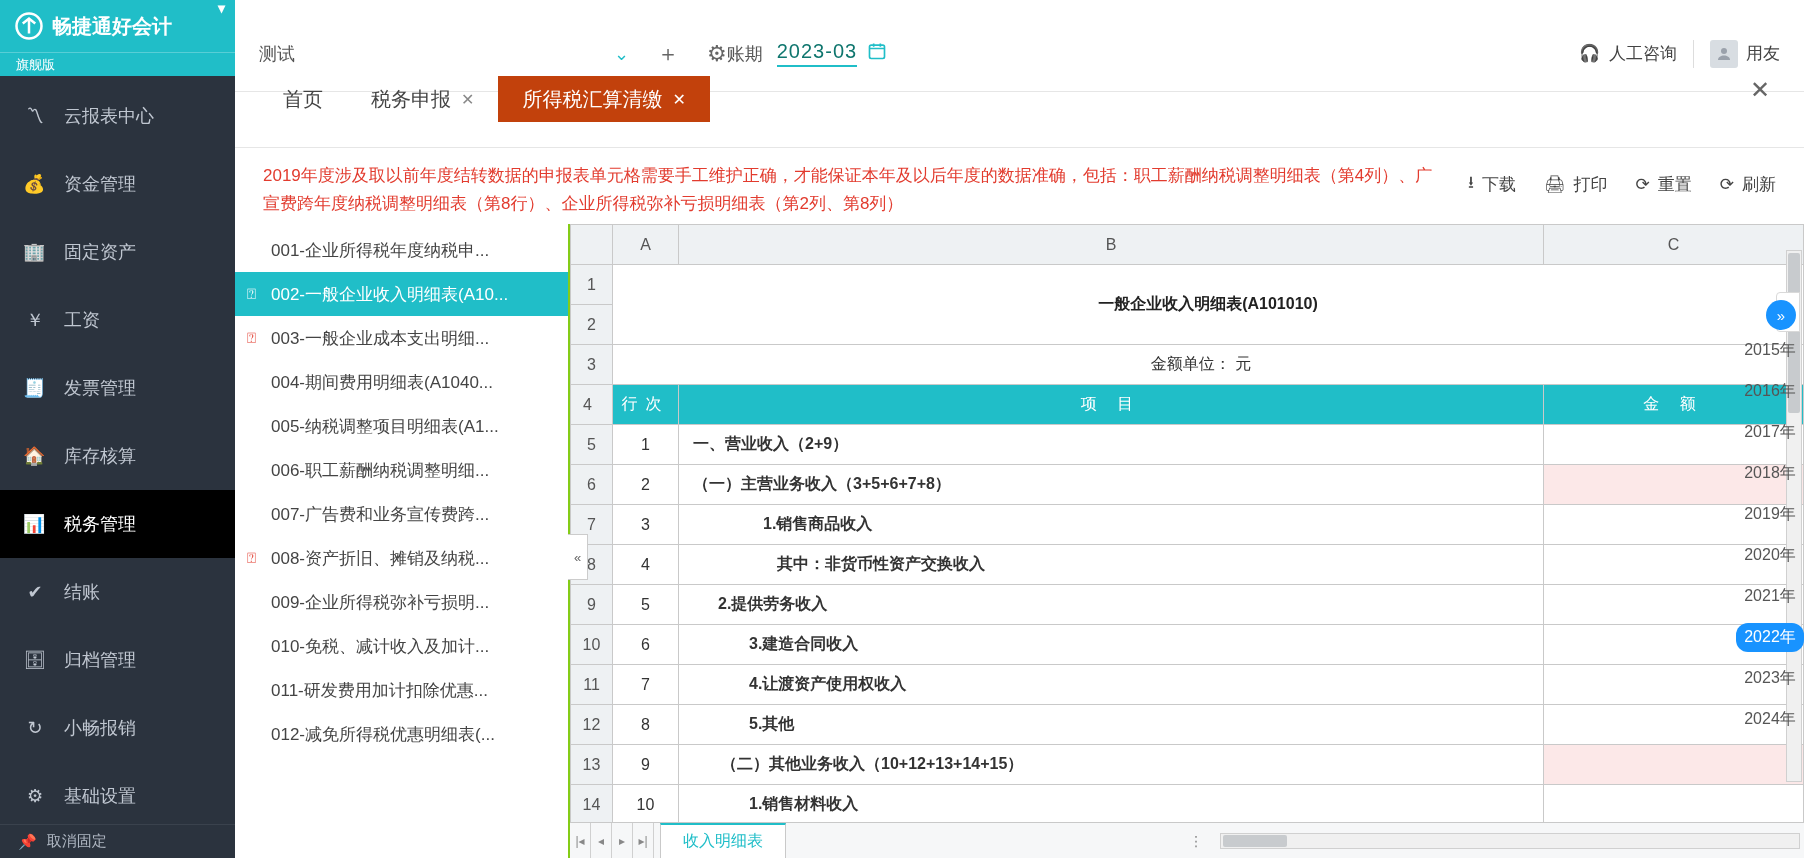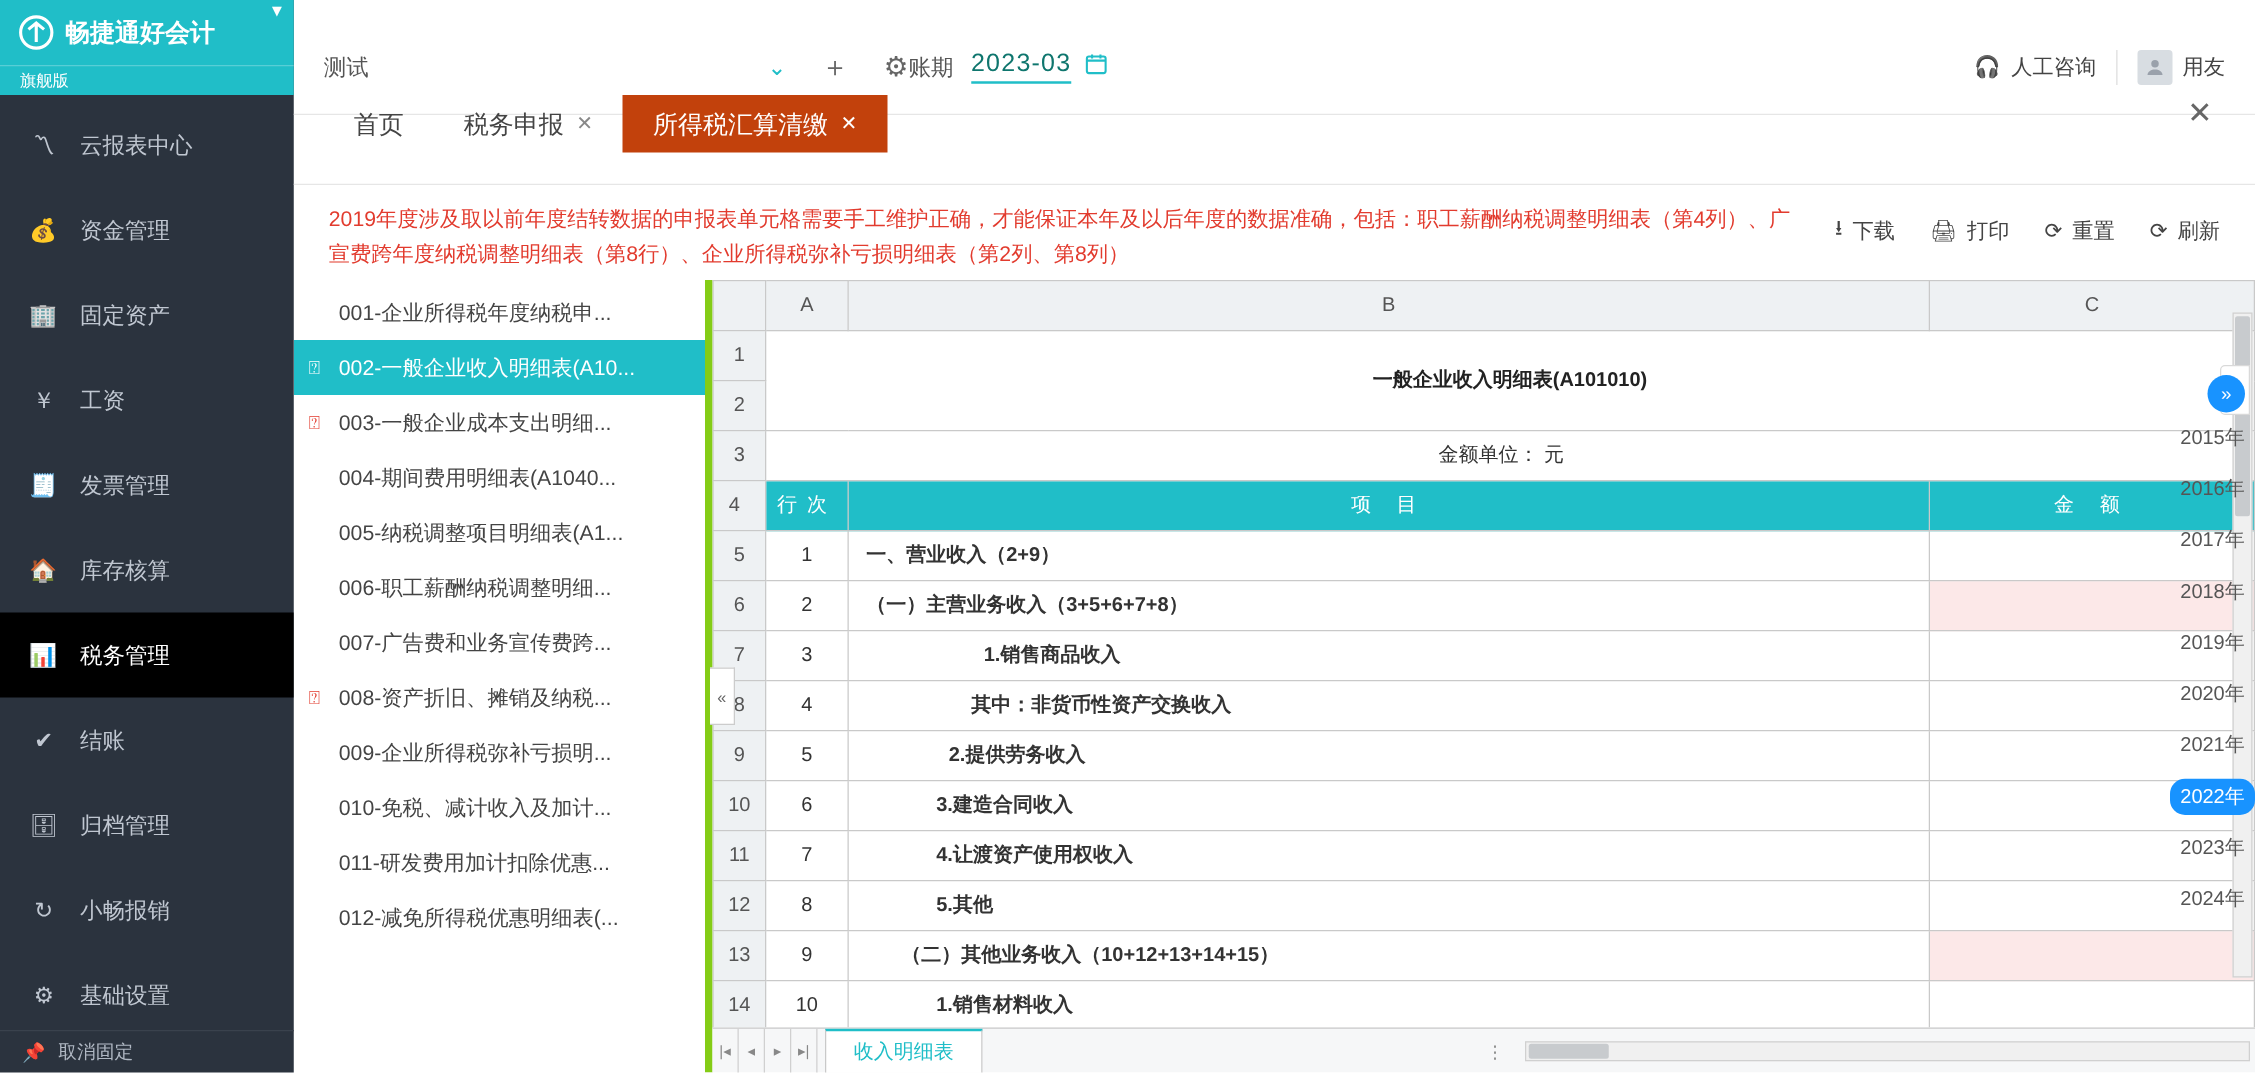--- a/index.html
+++ b/index.html
@@ -40,21 +40,21 @@
 .tabbar .close-panel { margin-left:auto; font-size:24px; color:#666; cursor:pointer; padding:0 10px; }
 
 
 .content { position:absolute; left:235px; top:148px; right:0; bottom:0; display:flex; flex-direction:column; }
 .notice-row { display:flex; align-items:flex-start; padding:14px 28px 6px; gap:24px; }
 .notice-text { color:#e23b2e; font-size:17px; line-height:1.65; flex:1; }
 .toolbar { display:flex; align-items:center; gap:28px; white-space:nowrap; padding-top:8px; }
 .tb-btn { display:flex; align-items:center; gap:8px; font-size:17px; color:#444; cursor:pointer; }
 
 .workspace { flex:1; display:flex; overflow:hidden; position:relative; }
-.form-list { width:335px; border-right:6px solid #84cc16; overflow:hidden; padding-top:4px; }
+.form-list { width:335px; border-right:2px solid #84cc16; overflow:hidden; padding-top:4px; }
 .form-item { height:44px; display:flex; align-items:center; padding:0 16px 0 36px; font-size:17px; color:#444; cursor:pointer; white-space:nowrap; overflow:hidden; text-overflow:ellipsis; position:relative; }
 .form-item .warn { position:absolute; left:12px; color:#e23b2e; font-size:15px; }
 .form-item.active { background:#20BEC8; color:#fff; }
 .form-item.active .warn { color:#fff; }
 .collapse-tab { position:absolute; left:333px; top:310px; width:20px; height:46px; background:#fff; border:1px solid #ccc; border-left:none; display:flex; align-items:center; justify-content:center; cursor:pointer; z-index:5; font-size:13px; color:#666; }
 
 .sheet-wrap { flex:1; display:flex; flex-direction:column; position:relative; }
 .sheet { flex:1; overflow:hidden; position:relative; }
 table.grid { border-collapse:collapse; width:100%; table-layout:fixed; }
 table.grid td, table.grid th { border:1px solid #c9c9c9; height:40px; font-size:16px; }
@@ -296,33 +296,33 @@
               </tr>
               <tr>
                 <td class="row-head">6</td>
                 <td class="lineno">2</td>
                 <td class="item-cell" style="padding-left:14px"><b>（一）主营业务收入（3+5+6+7+8）</b></td>
                 <td class="pink"></td>
               </tr>
               <tr>
                 <td class="row-head">7</td>
                 <td class="lineno">3</td>
-                <td class="item-cell" style="padding-left:108px"><b>1.销售商品收入</b></td>
+                <td class="item-cell" style="padding-left:84px"><b>1.销售商品收入</b></td>
                 <td class=""></td>
               </tr>
               <tr>
                 <td class="row-head">8</td>
                 <td class="lineno">4</td>
                 <td class="item-cell" style="padding-left:98px"><b>其中：非货币性资产交换收入</b></td>
                 <td class=""></td>
               </tr>
               <tr>
                 <td class="row-head">9</td>
                 <td class="lineno">5</td>
-                <td class="item-cell" style="padding-left:80px"><b>2.提供劳务收入</b></td>
+                <td class="item-cell" style="padding-left:39px"><b>2.提供劳务收入</b></td>
                 <td class=""></td>
               </tr>
               <tr>
                 <td class="row-head">10</td>
                 <td class="lineno">6</td>
                 <td class="item-cell" style="padding-left:70px"><b>3.建造合同收入</b></td>
                 <td class=""></td>
               </tr>
               <tr>
                 <td class="row-head">11</td>

